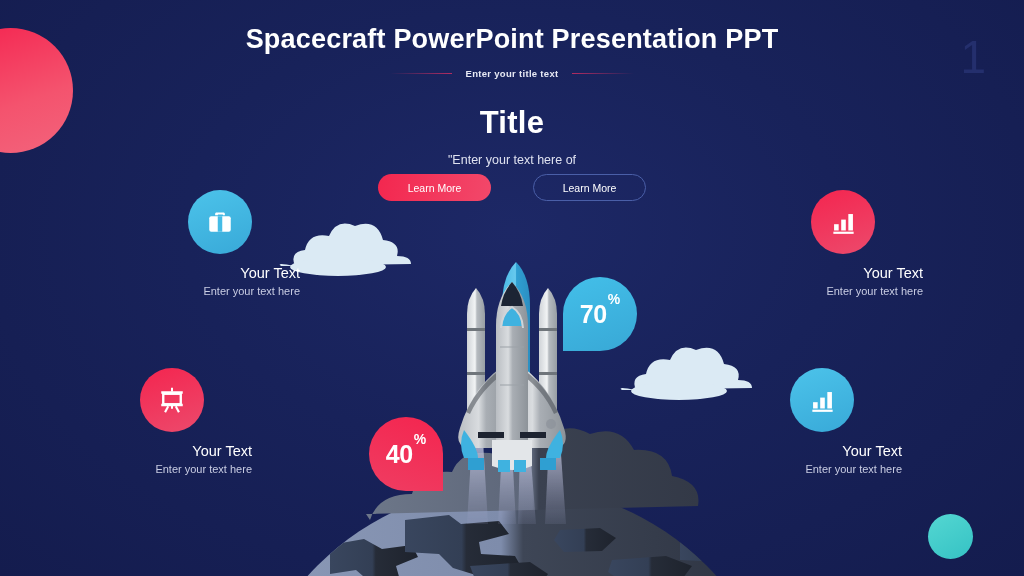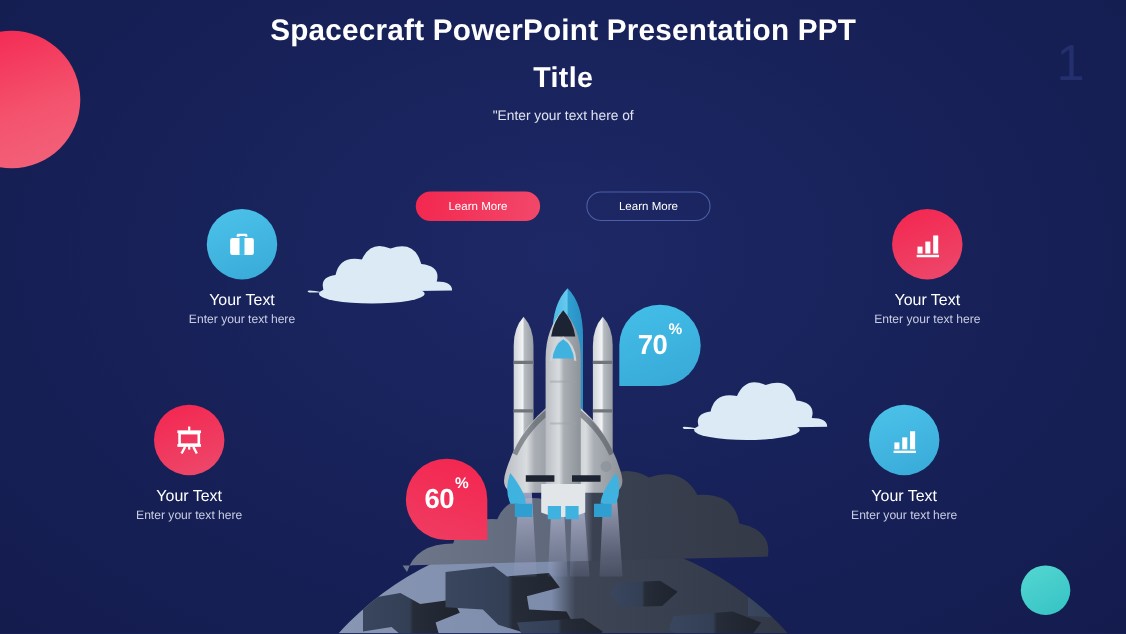--- a/index.html
+++ b/index.html
@@ -23,51 +23,51 @@
     background:linear-gradient(150deg,#54d7d2 0%,#35c2c4 100%);
   }
   .page-number{
     position:absolute;right:38px;top:34px;
     font-size:46px;font-weight:400;color:#242f6d;line-height:1;letter-spacing:0;
   }
 
   
   .header{position:absolute;left:0;top:0;width:1024px;text-align:center;}
   .main-title{
-    margin:0;padding-top:12px;
+    margin:0;padding-top:24px;
     font-size:27px;font-weight:bold;color:#ffffff;letter-spacing:.2px;
   }
   .subtitle-row{
     position:relative;margin-top:10px;height:16px;
     display:flex;align-items:center;justify-content:center;gap:14px;
   }
   .rule{width:62px;height:1px;background:linear-gradient(90deg,rgba(228,38,91,0) 0%,#c8306a 50%,rgba(228,38,91,0) 100%);}
   .rule.left{background:linear-gradient(90deg,rgba(228,38,91,0) 0%,#b32c60 100%);}
   .rule.right{background:linear-gradient(90deg,#b32c60 0%,rgba(228,38,91,0) 100%);}
   .subtitle{font-size:9.5px;font-weight:bold;color:#e7e9f4;letter-spacing:.3px;}
   .big-title{
-    margin:12px 0 0 0;font-size:26px;font-weight:bold;color:#ffffff;letter-spacing:.3px;
+    margin:24px 0 0 0;font-size:31px;font-weight:bold;color:#ffffff;letter-spacing:.3px;
   }
   .lead{margin:12px 0 0 0;font-size:12.5px;color:#dfe2f0;font-weight:400;}
 
   
   .btn-row{
     position:absolute;left:0;top:174px;width:1024px;
     display:flex;justify-content:center;gap:42px;
   }
   .btn{
     width:113px;height:27px;border-radius:14px;
     display:flex;align-items:center;justify-content:center;
     font-size:10.5px;color:#ffffff;cursor:pointer;box-sizing:border-box;
   }
   .btn-primary{background:linear-gradient(100deg,#f3274f 0%,#f2486a 100%);border:none;}
   .btn-outline{background:transparent;border:1px solid #4a5fa8;}
 
   
-  .feature{position:absolute;text-align:center;width:160px;}
+  .feature{position:absolute;text-align:right;width:160px;}
   .feat-circle{
     width:64px;height:64px;border-radius:50%;margin:0 auto;
     display:flex;align-items:center;justify-content:center;
   }
   .c-blue{background:linear-gradient(160deg,#4cc3ea 0%,#38a9d8 100%);}
   .c-red{background:linear-gradient(160deg,#f4254f 0%,#ec4a6c 100%);}
   .feat-title{margin-top:11px;font-size:14.5px;color:#ffffff;font-weight:400;}
   .feat-sub{margin-top:4px;font-size:11px;color:#c9cde3;font-weight:400;}
 
   .f-tl{left:140px;top:190px;}
@@ -218,20 +218,25 @@
       <ellipse cx="338" cy="267" rx="48" ry="9"></ellipse>
     </g>
     <g fill="#dbeaf4">
       <path d="M636 390 q-6 -14 10 -16 q4 -18 24 -14 q8 -18 26 -10 q22 -8 28 14 q18 2 14 16 q14 0 14 8 l-130 2 q-6 -4 14 0 z"></path>
       <ellipse cx="679" cy="391" rx="48" ry="9"></ellipse>
     </g>
   </svg>
 
   <div class="header">
     <h1 class="main-title">Spacecraft PowerPoint Presentation PPT</h1>
+    <div class="subtitle-row">
+      <span class="rule left"></span>
+      <span class="subtitle">Enter your title text</span>
+      <span class="rule right"></span>
+    </div>
     <h2 class="big-title">Title</h2>
     <p class="lead">"Enter your text here  of</p>
   </div>
 
   <div class="btn-row">
     <div class="btn btn-primary">Learn More</div>
     <div class="btn btn-outline">Learn More</div>
   </div>
 
   <div class="feature f-tl">
@@ -286,17 +291,17 @@
     </div>
     <div class="feat-title">Your Text</div>
     <div class="feat-sub">Enter your text here</div>
   </div>
 
   <div class="bubble bubble-70">
     <span class="num">70</span>
       <span class="pct">%</span>
   </div>
   <div class="bubble bubble-60">
-    <span class="num">60</span>
+    <span class="num">40</span>
       <span class="pct">%</span>
   </div>
 
 </div>
 
 </body></html>

